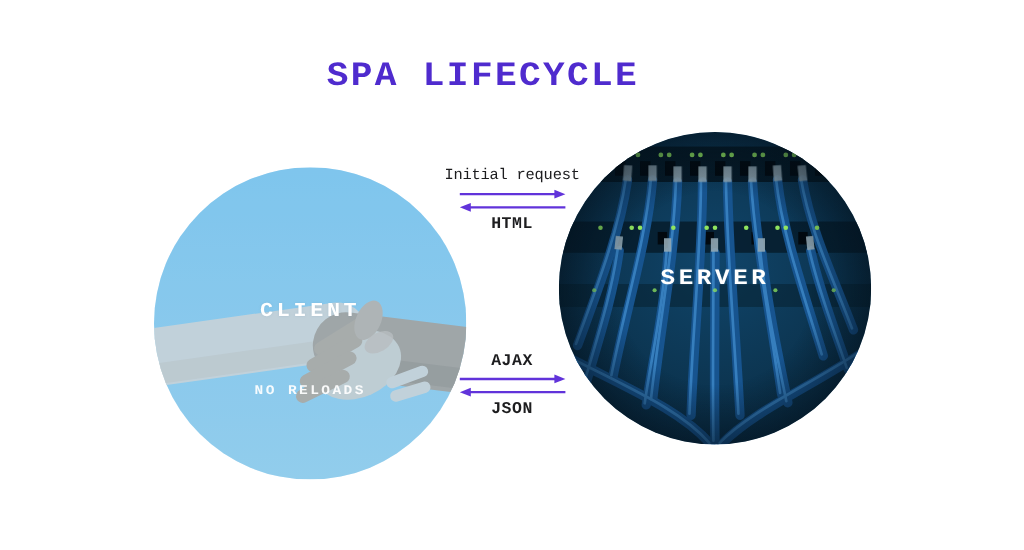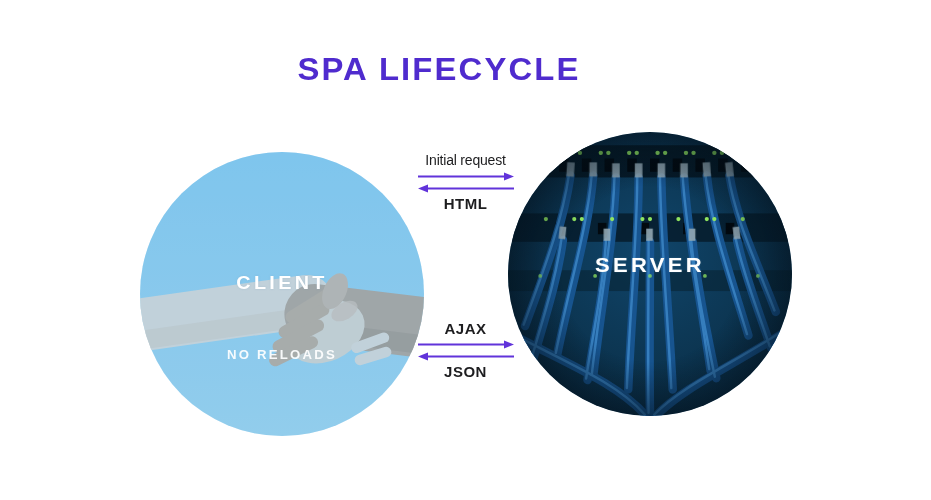--- a/index.html
+++ b/index.html
@@ -2,21 +2,21 @@
 <html><head>
 <meta charset="utf-8">
 <style>
   html, body { margin: 0; padding: 0; background: #ffffff; }
   .canvas {
     position: relative;
     width: 878px;
     height: 500px;
     background: #ffffff;
     overflow: hidden;
-    font-family: Liberation Sans, sans-serif;
+    font-family: Liberation Mono, monospace;
   }
 
   
   .title {
     position: absolute;
     top: 52px;
     left: 0;
     width: 100%;
     text-align: center;
     font-size: 31px;
@@ -30,21 +30,21 @@
   
   .circle {
     position: absolute;
     width: 284px;
     height: 284px;
     border-radius: 50%;
     overflow: hidden;
   }
   .circle svg { position: absolute; top: 0; left: 0; width: 100%; height: 100%; display: block; }
   .client-circle { left: 140px; top: 152px; }
-  .server-circle { left: 508px; top: 132px; }
+  .server-circle { left: 508px; top: 120px; }
 
   .circle-label {
     position: absolute;
     left: 0;
     width: 100%;
     text-align: center;
     color: #ffffff;
     font-weight: bold;
     letter-spacing: 3px;
     transform: scaleX(1.10);

